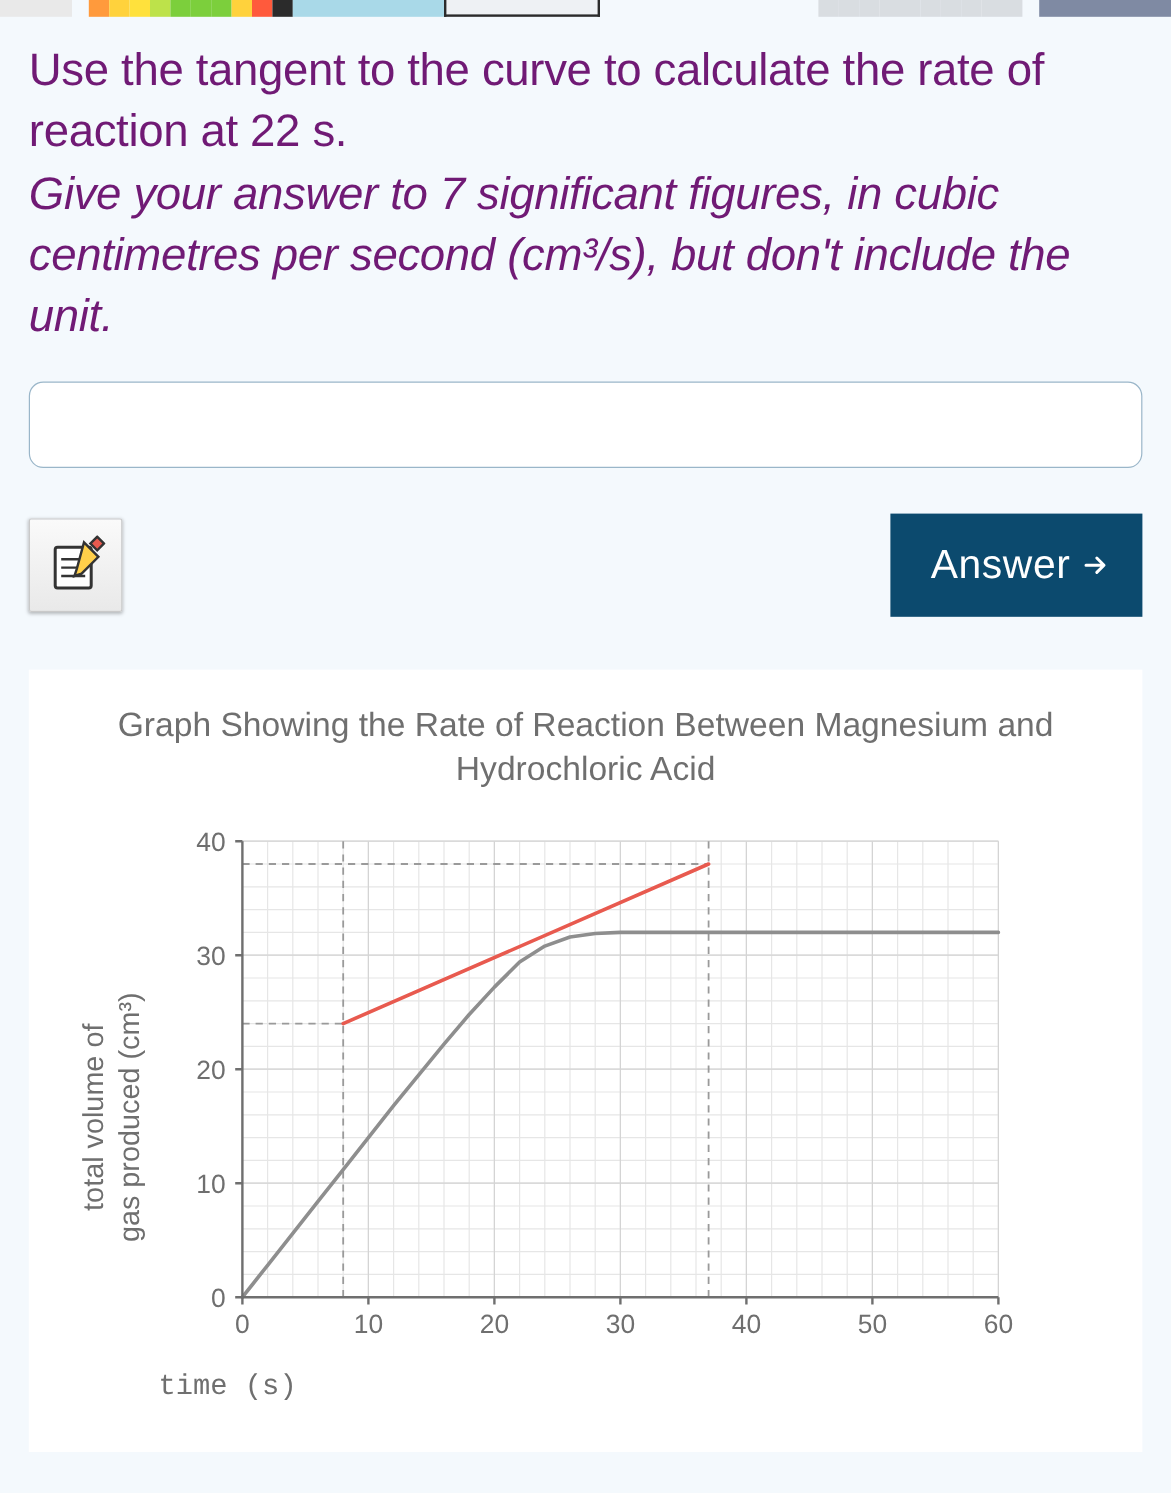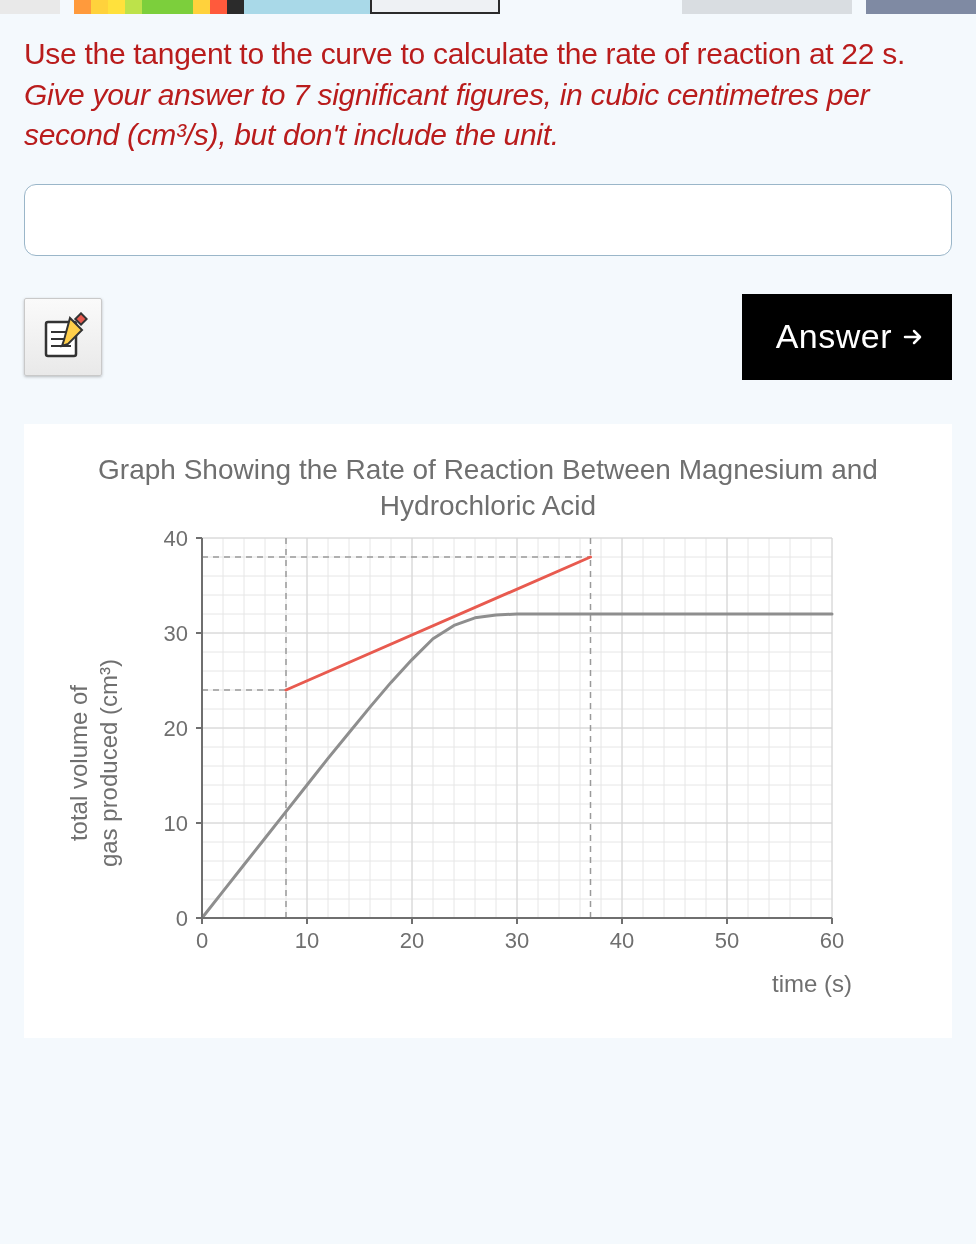--- a/index.html
+++ b/index.html
@@ -1,20 +1,20 @@
 <!DOCTYPE html>
 <html><head>
 <meta charset="utf-8">
 <style>
   * { box-sizing: border-box; margin: 0; padding: 0; }
   html, body { width: 976px; height: 1244px; font-family: "Helvetica Neue", Helvetica, Arial, sans-serif; background: #f4f9fd; }
   .topbar { height: 14px; width: 100%; display: flex; }
   .topbar .seg { height: 14px; }
   .content { padding: 20px 24px 0 24px; }
-  .question-text { font-size: 30px; color: #b91c1c; line-height: 1.35; letter-spacing: -0.3px; }
+  .question-text { font-size: 38px; color: #701a75; line-height: 1.35; letter-spacing: -0.3px; }
   .question-text .instr { font-style: italic; display: block; }
   .answer-input {
     margin-top: 28px;
     width: 100%;
     height: 72px;
     border: 1px solid #9ab6c9;
     border-radius: 12px;
     background: #ffffff;
     font-size: 28px;
     padding: 0 18px;
@@ -26,38 +26,38 @@
     background: linear-gradient(#fafafa,#e9e9e9);
     border: 1px solid #c9c9c9;
     border-radius: 2px;
     box-shadow: 0 1px 3px rgba(0,0,0,.25);
     display: flex; align-items: center; justify-content: center;
     cursor: pointer;
   }
   .answer-btn {
     height: 86px;
     padding: 0 28px 0 34px;
-    background: #000000;
+    background: #0c4a6e;
     color: #ffffff;
     font-size: 34px;
     border: none;
     display: flex; align-items: center; gap: 10px;
     cursor: pointer;
     letter-spacing: .5px;
   }
   .chart-wrap {
     margin: 44px 0 0 0;
     background: #ffffff;
     padding: 28px 40px 40px 40px;
   }
-  .chart-title { text-align: center; font-size: 28px; color: #6f6f6f; line-height: 1.3; margin-bottom: 4px; }
+  .chart-title { text-align: center; font-size: 28px; color: #6f6f6f; line-height: 1.3; margin-bottom: 32px; }
   .chart-body { display: flex; align-items: center; }
   .ylabel { writing-mode: vertical-rl; transform: rotate(180deg); font-size: 24px; color: #6f6f6f; text-align: center; line-height: 1.25; margin-right: 8px; }
   svg.plot { display: block; }
-  .xlabel { text-align: right; font-size: 24px; color: #6f6f6f; margin-top: 2px; }
+  .xlabel { text-align: left; font-size: 24px; color: #6f6f6f; margin-top: 12px; font-family: Liberation Mono, monospace; }
   .tick-text { font-size: 22px; fill: #6f6f6f; font-family: inherit; }
 </style>
 </head>
 <body>
 
 <div class="topbar">
   <div class="seg" style="width:60px;background:#e9e9e9"></div>
   <div class="seg" style="width:14px;background:transparent"></div>
   <div class="seg" style="width:17px;background:#ff9a3c"></div>
   <div class="seg" style="width:17px;background:#ffd23c"></div>

